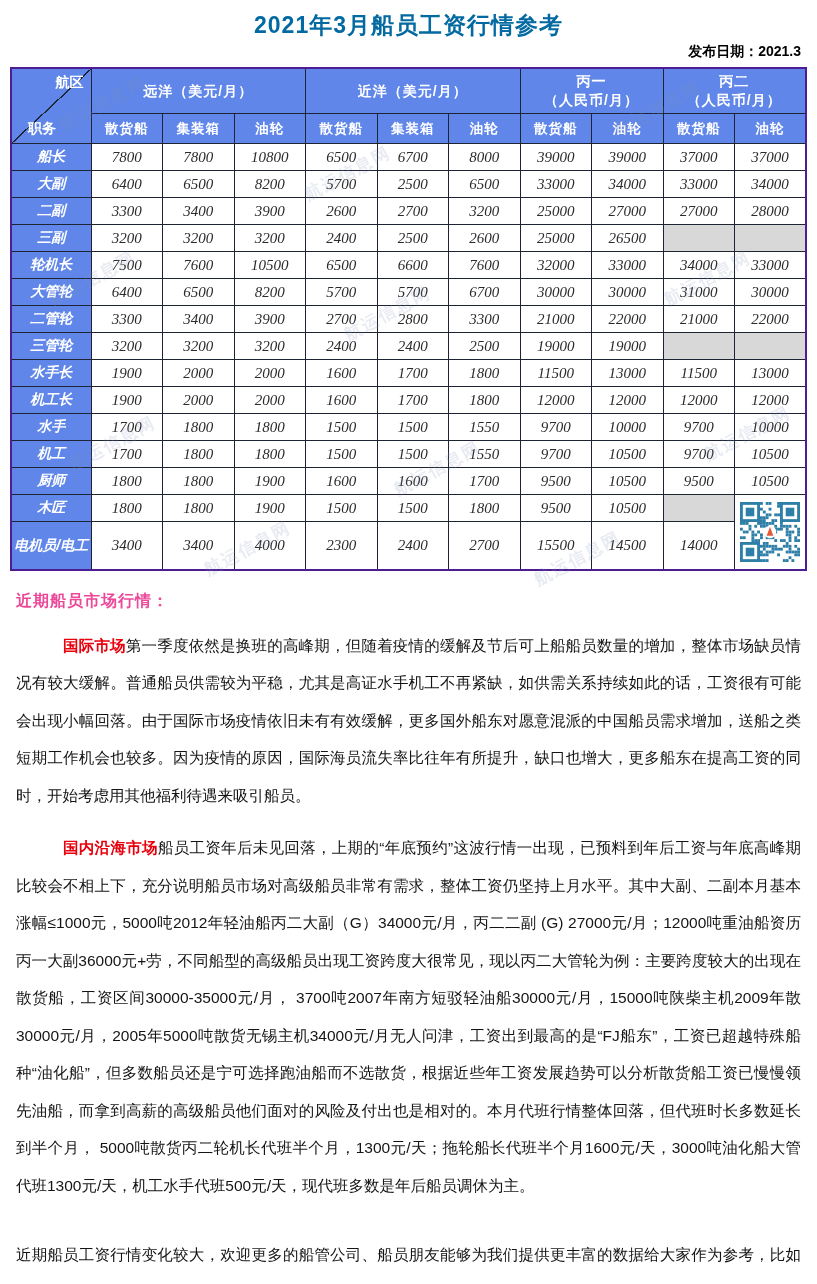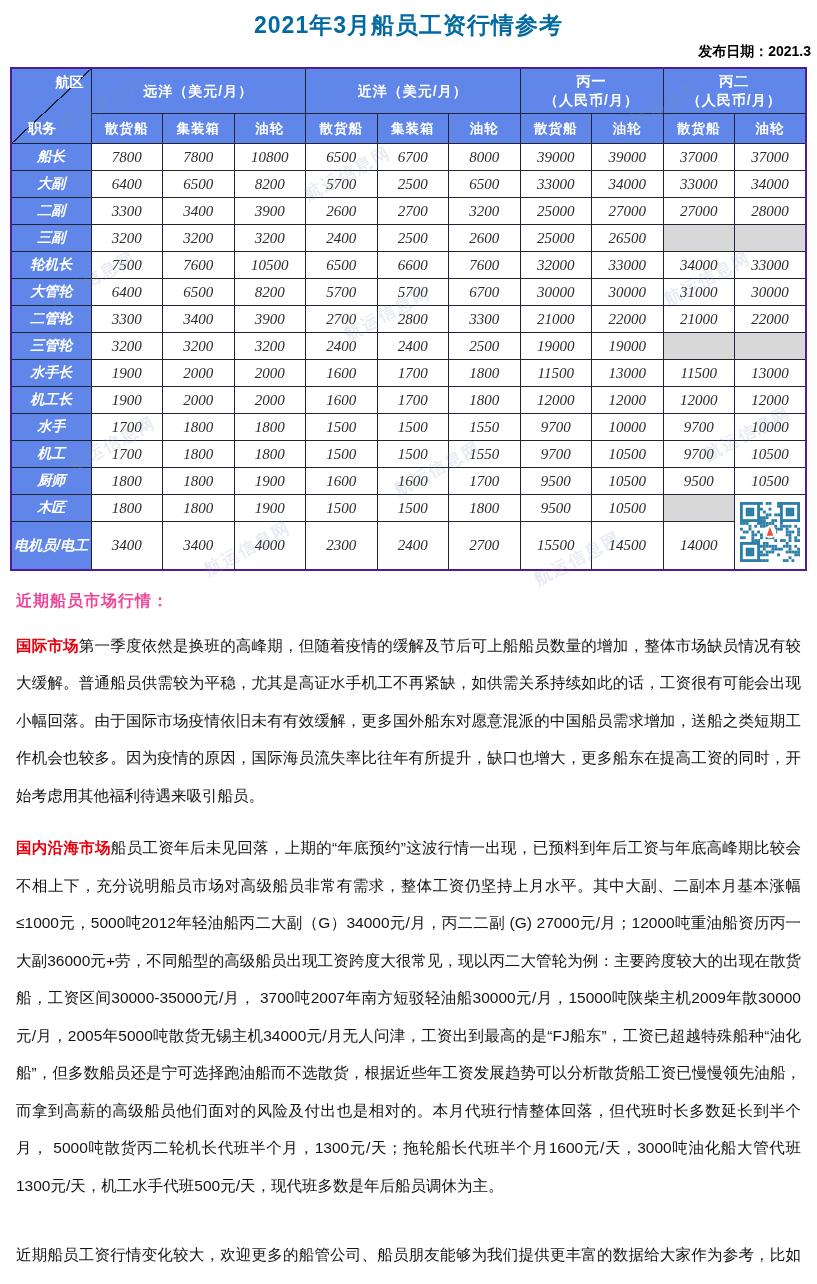--- a/index.html
+++ b/index.html
@@ -1,19 +1,19 @@
 <!DOCTYPE html>
 <html style="--hdr-blue: #5f86e8;"><head>
 <meta charset="utf-8">
 <style>
   html,body{margin:0;padding:0;background:#fff;}
   .page{position:relative;width:817px;height:1284px;background:#fff;overflow:hidden;
         font-family:"Liberation Sans","DejaVu Sans",sans-serif;color:#111;}
   .title{margin:10px 0 2px;text-align:center;font-size:23px;font-weight:bold;color:#0369a1;letter-spacing:1px;}
-  .pub-date{text-align:right;padding-right:6px;font-size:14px;color:#000;margin:2px 0 6px;font-weight:bold;}
+  .pub-date{text-align:right;padding-right:16px;font-size:14px;color:#000;margin:2px 0 6px;font-weight:bold;}
   .table-wrap{position:relative;margin:0 10px;}
   table.salary{border-collapse:collapse;width:100%;table-layout:fixed;border:2px solid #4c1d95;}
   table.salary th,table.salary td{border:1px solid #1e2433;padding:0;}
   thead th{background:var(--hdr-blue);color:#fff;font-weight:bold;text-align:center;vertical-align:middle;}
   th.group{height:44px;font-size:14px;white-space:pre-line;line-height:1.35;letter-spacing:1px;}
   tr.sub th{height:29px;font-size:13.5px;letter-spacing:1px;}
   th.corner{position:relative;background:var(--hdr-blue);
     background-image:linear-gradient(to bottom right,transparent 49.4%,#1e2433 49.4%,#1e2433 50.6%,transparent 50.6%);}
   .corner-top{position:absolute;top:5px;right:7px;font-size:14px;}
   .corner-bottom{position:absolute;bottom:5px;left:16px;font-size:14px;}
@@ -25,21 +25,21 @@
     font-family:"Liberation Serif","DejaVu Serif",serif;font-size:15px;}
   tbody td.gray{background:#d8d8d8;}
   tbody td.qr{padding:1px;}
   td.qr svg{display:block;margin:0 auto;}
   .watermark{position:absolute;color:#8494bb;opacity:.18;font-size:17px;font-weight:bold;
     transform:rotate(-28deg);pointer-events:none;white-space:nowrap;letter-spacing:2px;}
   .sections{margin:0 16px;}
   .sec-heading{color:#ec4899;font-size:16px;font-weight:bold;margin:20px 0 0;letter-spacing:1px;}
   .sections p{font-size:15.5px;line-height:2.42;text-align:justify;margin:15px 0 0;color:#141414;}
   .sections p.gap{margin-top:32px;}
-  .lead{color:#e8000c;font-weight:bold;}
+  .lead{color:#e8000c;font-weight:bold;margin-left:47px;}
 </style>
 </head>
 <body>
 
 <div class="page">
   <h1 class="title">2021年3月船员工资行情参考</h1>
   <div class="pub-date">发布日期：2021.3</div>
 
   <div class="table-wrap">
     <table class="salary" id="salary-grid">

